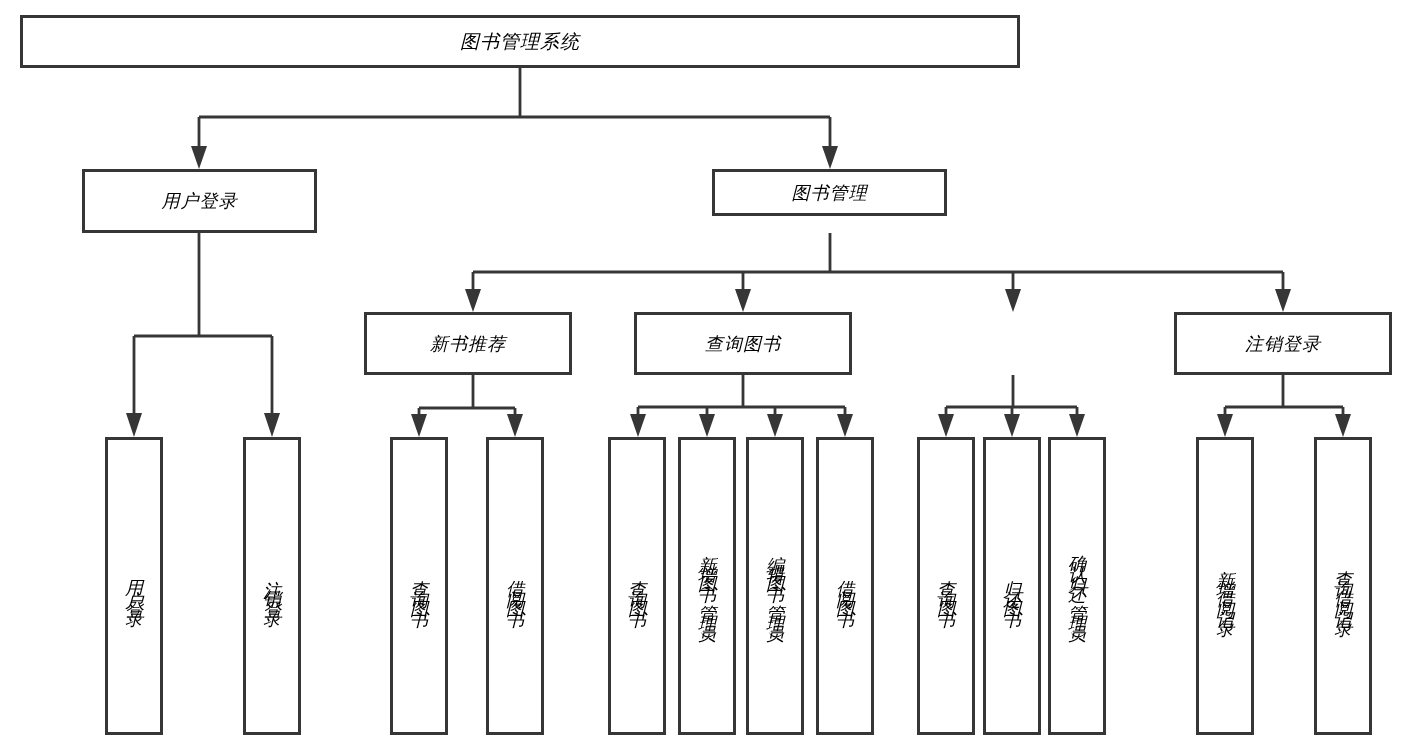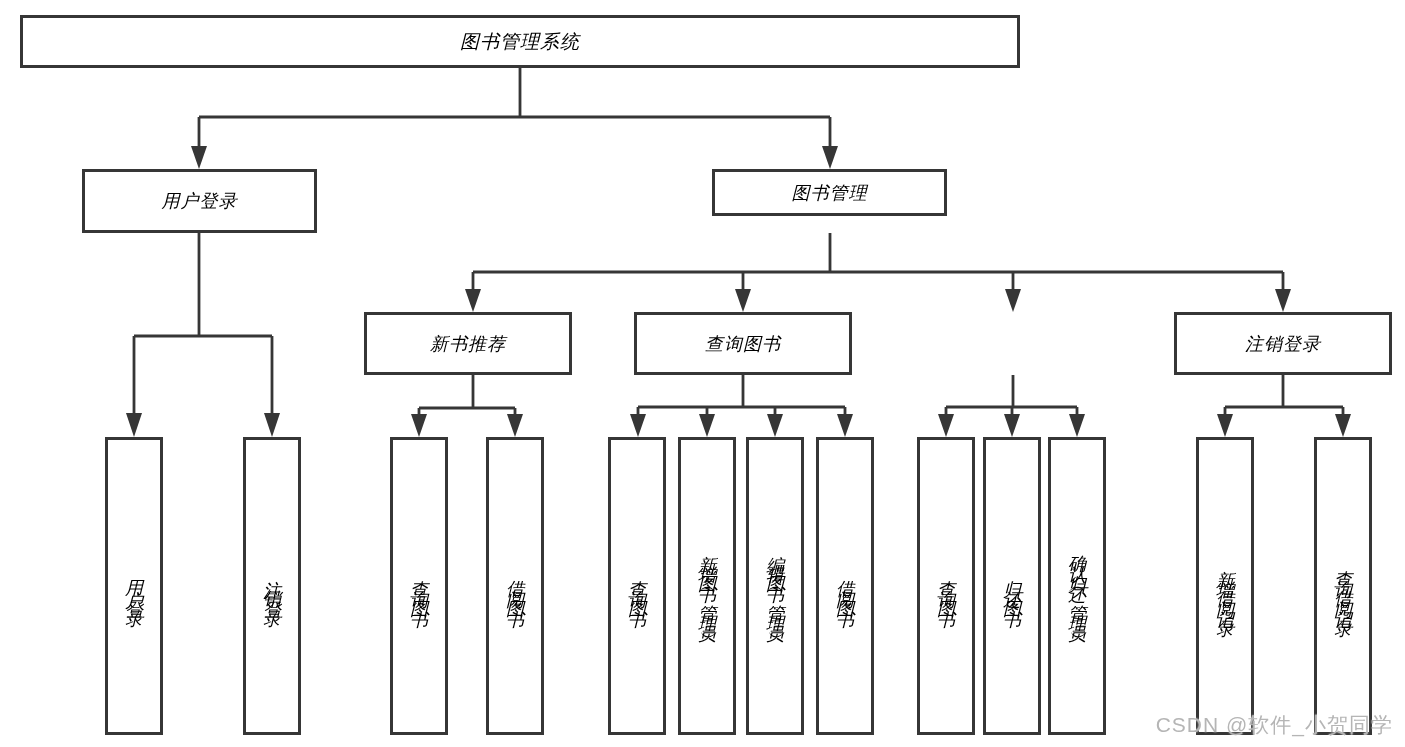--- a/index.html
+++ b/index.html
@@ -170,15 +170,14 @@
     <span>确认归还（管理员）</span>
   </div>
 
   <div class="node vnode" style="left:1196px;top:437px;width:58px;height:298px;">
     <span>新增借阅记录</span>
   </div>
   <div class="node vnode" style="left:1314px;top:437px;width:58px;height:298px;">
     <span>查询借阅记录</span>
   </div>
 
-  <div class="watermark">CSDN @软件_小贺同学</div>
 
 </div>
 
 </body></html>

